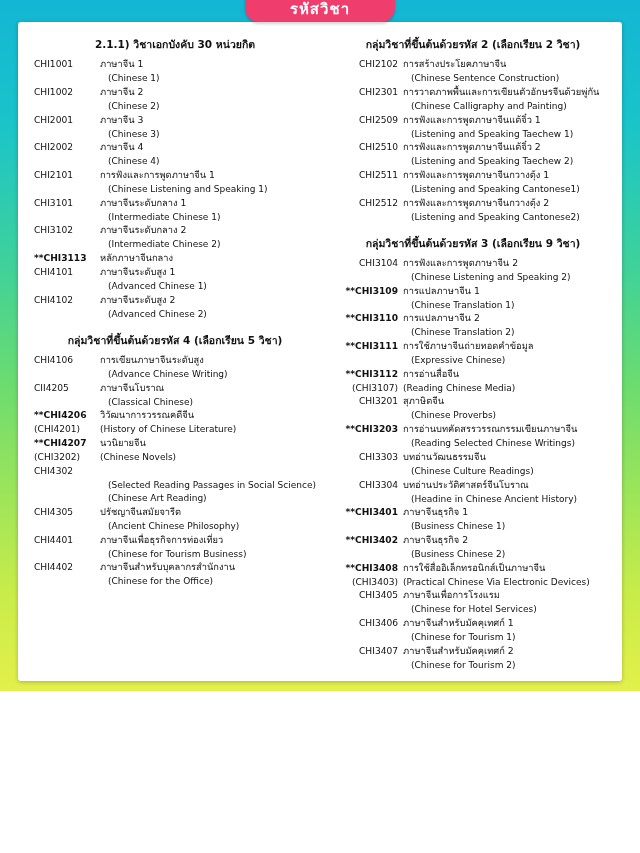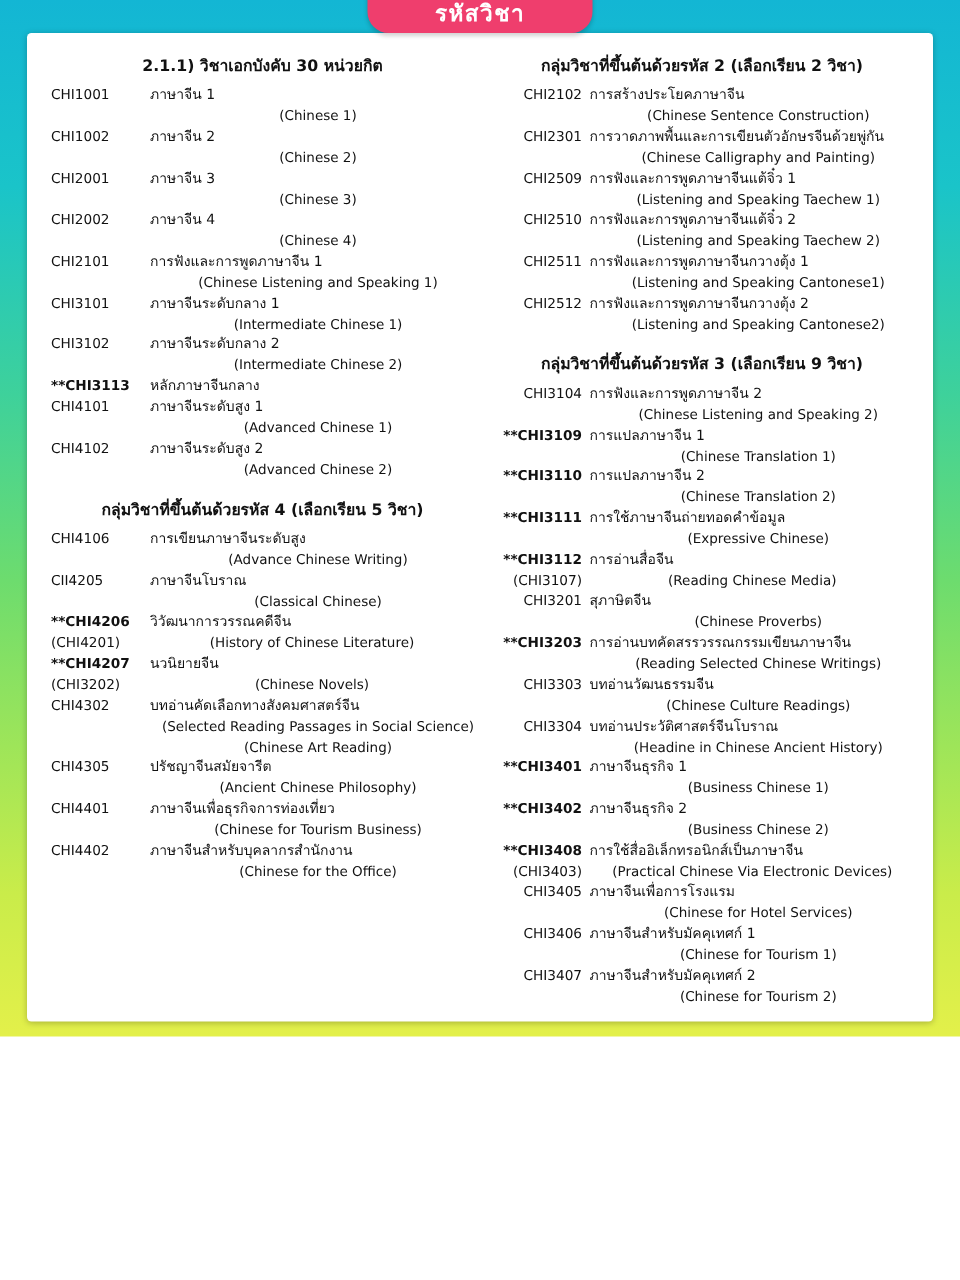--- a/index.html
+++ b/index.html
@@ -44,21 +44,21 @@
     top: 22px;
     left: 18px;
     right: 18px;
     bottom: 10px;
     background: #ffffff;
     border-radius: 3px;
     box-shadow: 0 1px 4px rgba(0,0,0,0.25);
     padding: 14px 10px 0 10px;
     box-sizing: border-box;
     display: flex;
-    gap: 4px;
+    gap: 14px;
   }
   .col {
     width: 50%;
     box-sizing: border-box;
   }
   .col.left { padding-left: 6px; padding-right: 2px; }
   .col.right { padding-left: 4px; padding-right: 2px; }
 
   .sec-head {
     text-align: center;
@@ -95,21 +95,20 @@
   }
   .title {
     flex: 1 1 auto;
     white-space: nowrap;
   }
   .title.indent {
     padding-left: 8px;
   }
   .en {
     font-size: 9px;
-    text-align: center;
   }
   .star {
     font-weight: bold;
   }
 </style>
 </head>
 <body>
 
 <div class="page">
   <div class="ribbon">รหัสวิชา</div>
@@ -242,21 +241,20 @@
             <span class="code star">**CHI4207</span>
             <span class="title">นวนิยายจีน</span>
           </div>
         <div class="row">
             <span class="code">(CHI3202)</span>
             <span class="title en">(Chinese Novels)</span>
           </div>
 
         <div class="row">
             <span class="code">CHI4302</span>
-            <span class="title">บทอ่านคัดเลือกทางสังคมศาสตร์จีน</span>
           </div>
         <div class="row">
             <span class="code"></span>
             <span class="title indent en">(Selected Reading Passages in Social Science)</span>
           </div>
 
         <div class="row">
             <span class="code"></span>
             <span class="title indent en">(Chinese Art Reading)</span>
           </div>

